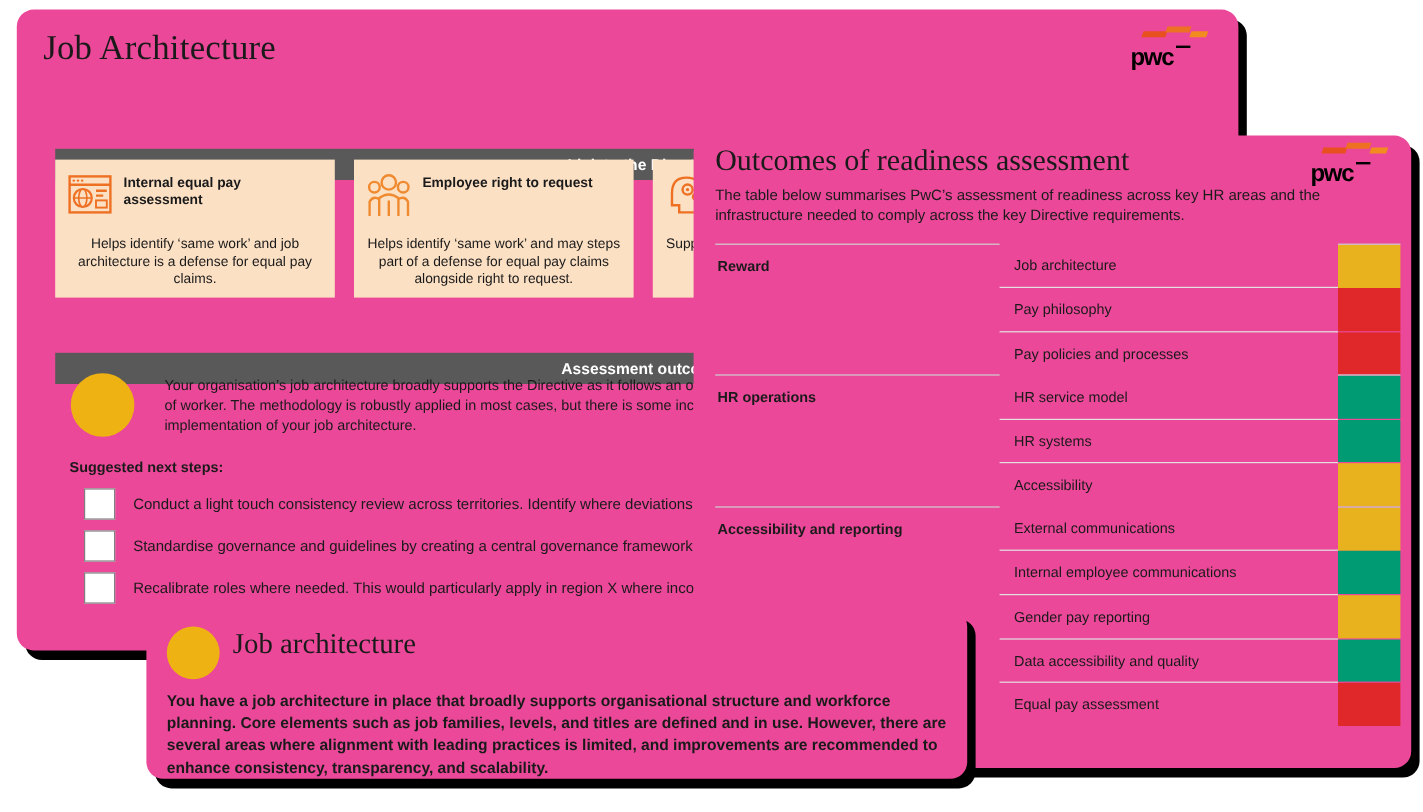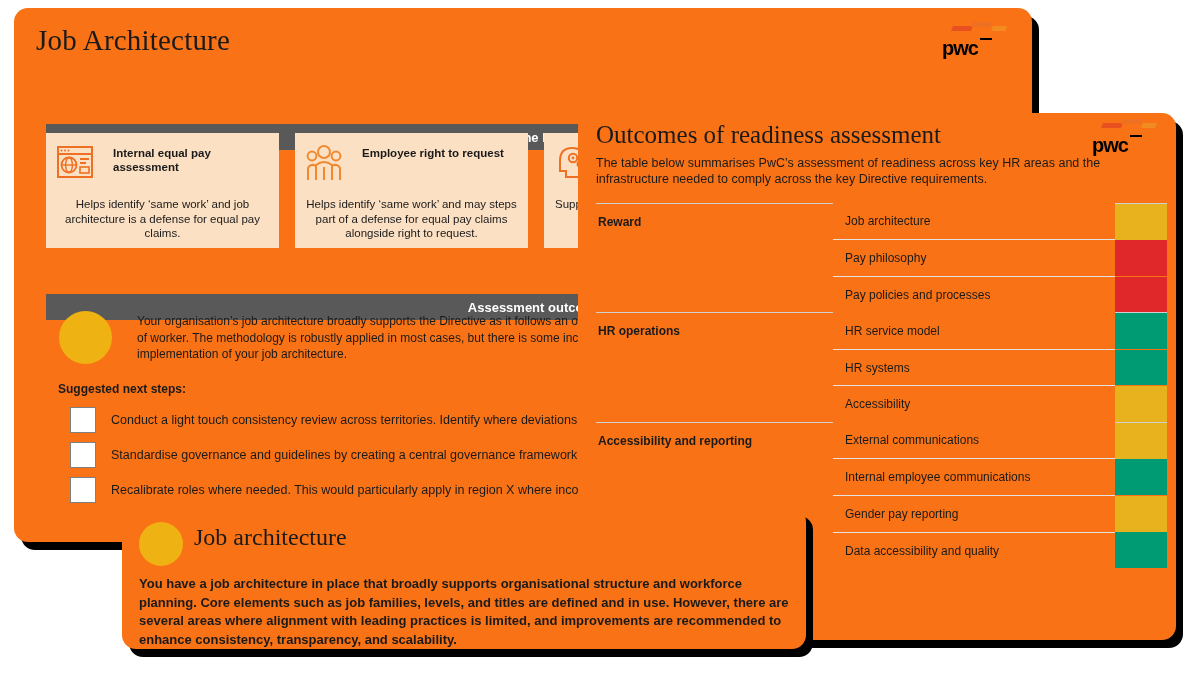--- a/index.html
+++ b/index.html
@@ -11,21 +11,21 @@
     width: 1186px;
     height: 677px;
     position: relative;
     overflow: hidden;
     font-family: "Liberation Sans", sans-serif;
   }
 
   
   .card {
     position: absolute;
-    background: #f97316;
+    background: #ec4899;
     border-radius: 14px;
     box-shadow: 7px 8px 0 0 #000000;
     box-sizing: border-box;
   }
 
   
   #back-card {
     left: 14px;
     top: 8px;
     width: 1018px;
@@ -108,21 +108,21 @@
     box-sizing: border-box;
     padding: 10px 10px 8px 10px;
   }
   #tile-1 { left: 32px; }
   #tile-2 { left: 281px; }
   #tile-3 { left: 530px; }
   #tile-4 { left: 779px; }
   .tile-head {
     display: flex;
     align-items: flex-start;
-    gap: 19px;
+    gap: 9px;
     height: 48px;
   }
   .tile-icon { width: 38px; height: 40px; flex: 0 0 38px; }
   .tile-title {
     font-size: 11.5px;
     font-weight: bold;
     color: #1a1a1a;
     line-height: 14px;
     padding-top: 3px;
   }
@@ -477,20 +477,27 @@
             <div class="chip" style="background: rgb(232, 178, 31);"></div>
           </td>
         </tr>
         <tr>
           <td class="cat"></td>
           <td class="item">Data accessibility and quality</td>
           <td class="st">
             <div class="chip" style="background: rgb(0, 155, 114);"></div>
           </td>
         </tr>
+        <tr>
+          <td class="cat"></td>
+          <td class="item">Equal pay assessment</td>
+          <td class="st">
+            <div class="chip" style="background: rgb(224, 40, 42);"></div>
+          </td>
+        </tr>
       </tbody>
   </table>
 </div>
 
 <div class="card" id="front-card">
   <div class="fc-dot" style="background: rgb(238, 179, 18);"></div>
   <div class="fc-title">Job architecture</div>
   <div class="fc-body">You have a job architecture in place that broadly supports organisational structure and workforce planning. Core elements such as job families, levels, and titles are defined and in use. However, there are several areas where alignment with leading practices is limited, and improvements are recommended to enhance consistency, transparency, and scalability.</div>
 </div>
 

